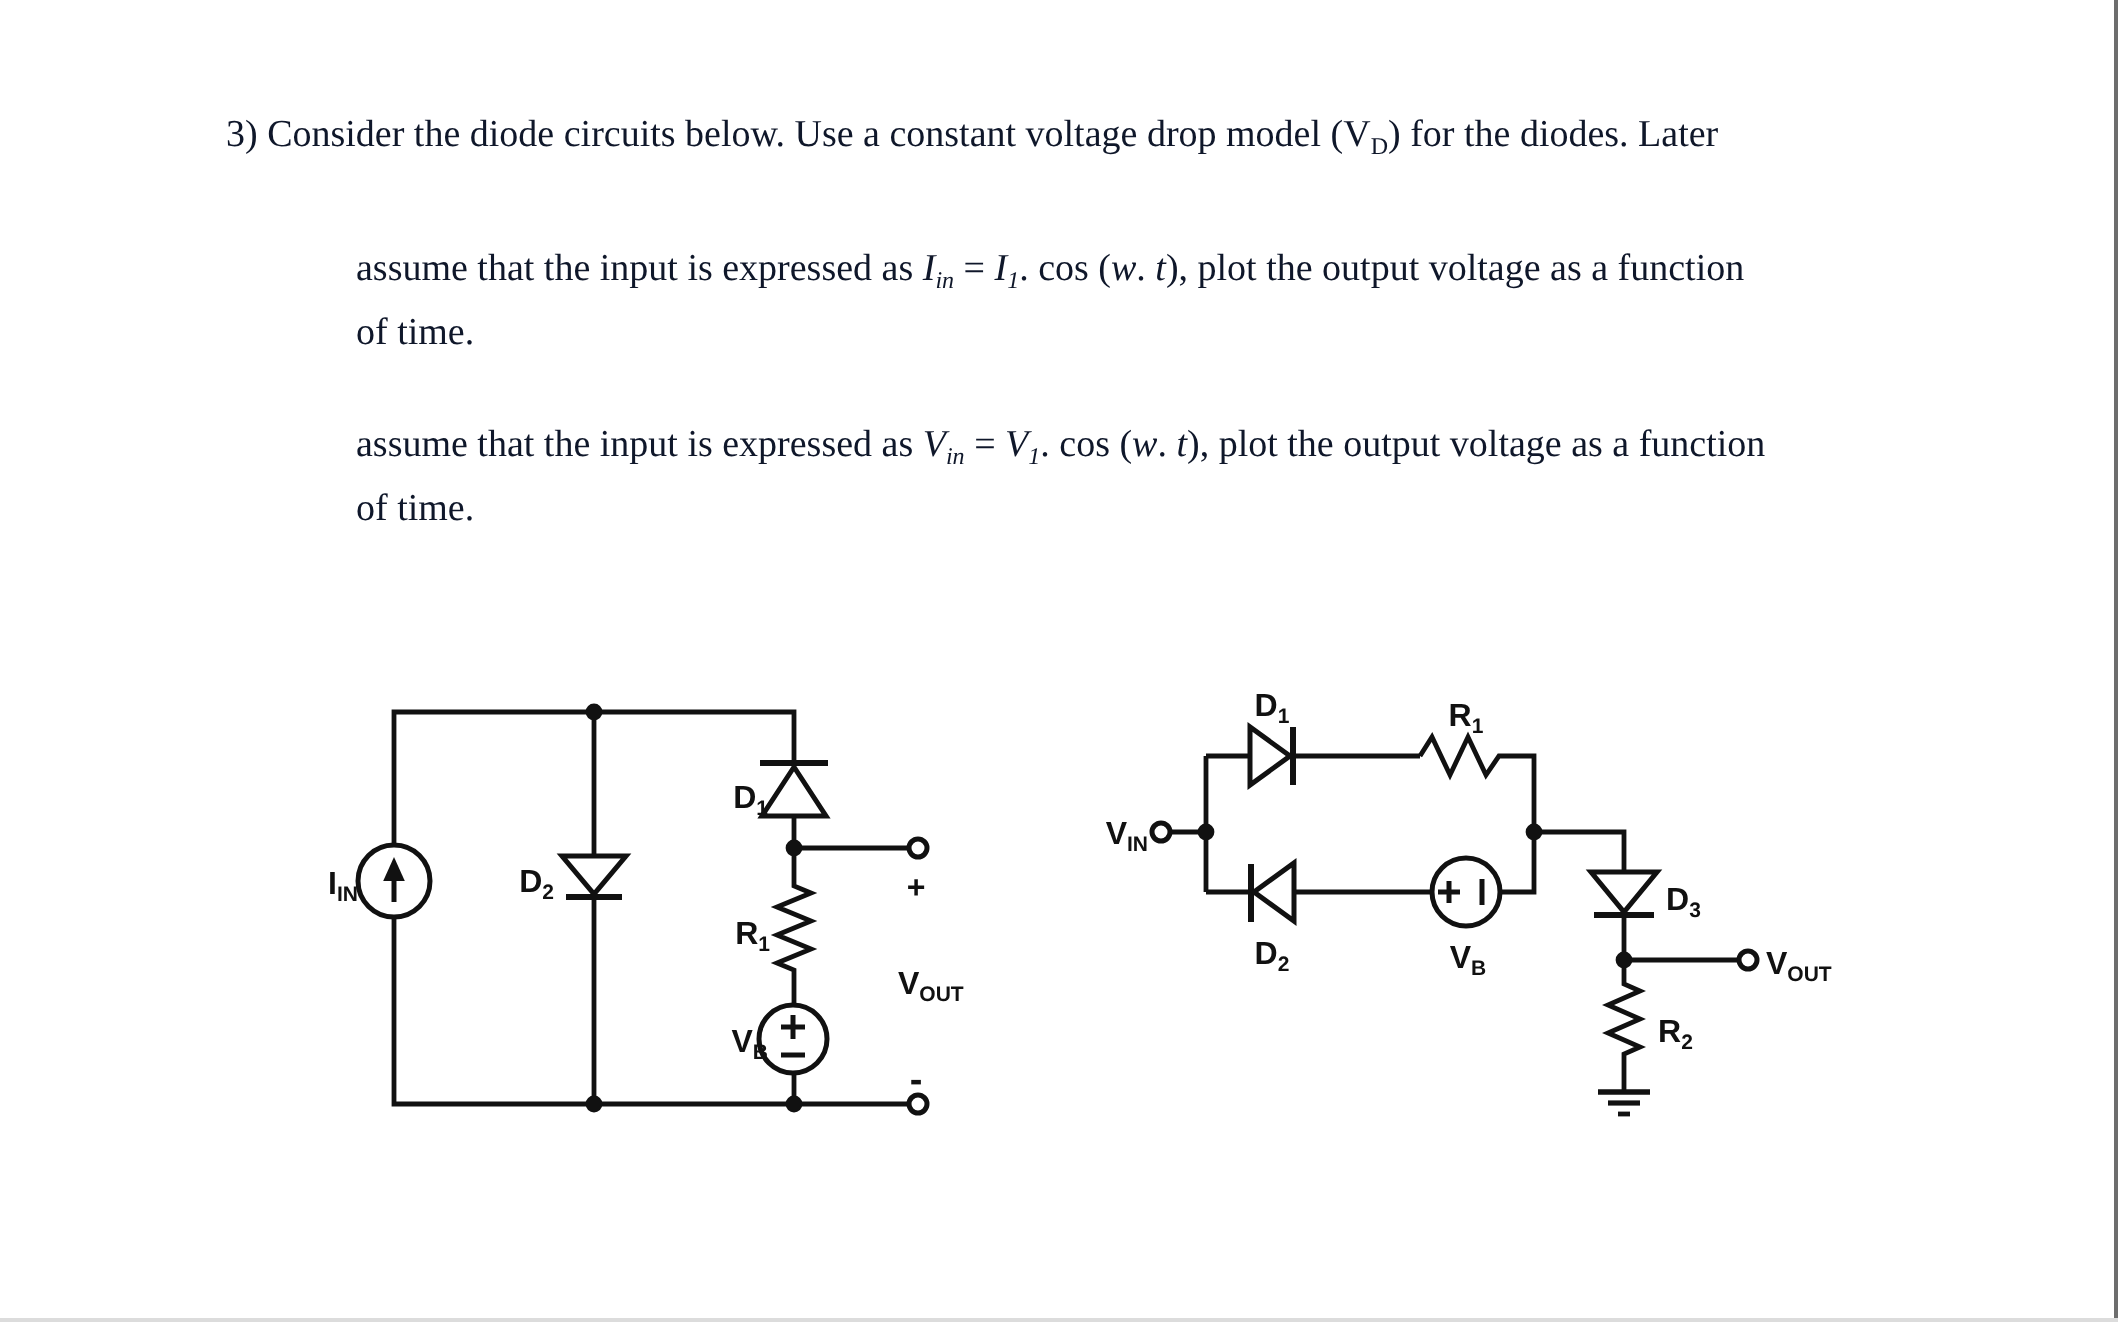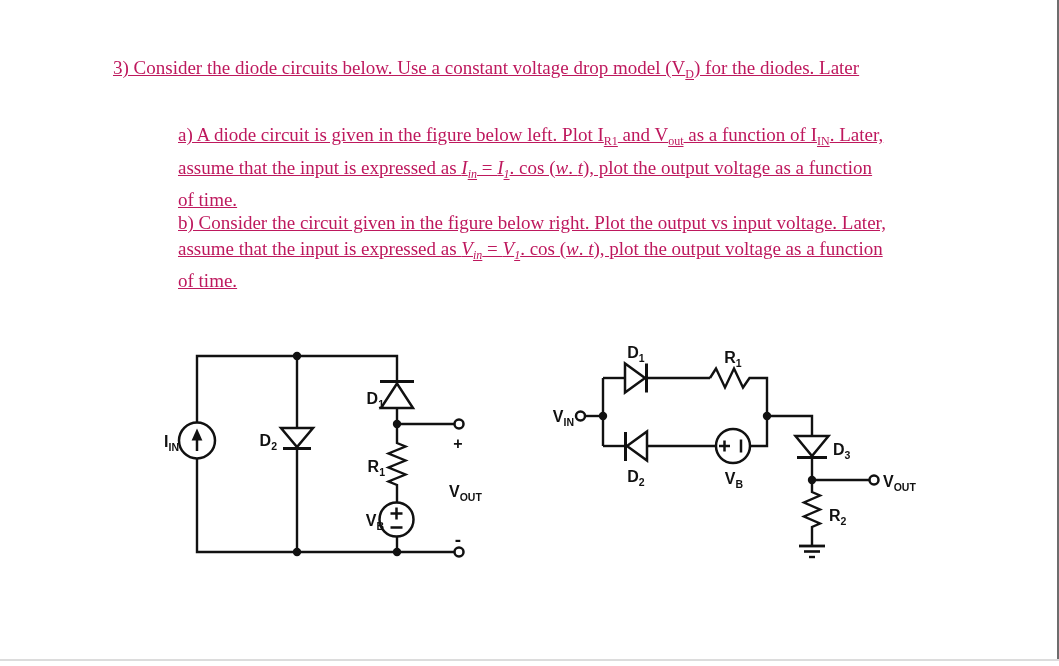--- a/index.html
+++ b/index.html
@@ -6,21 +6,21 @@
   body{
     width:1059px;height:666px;position:relative;overflow:hidden;
     background:#ffffff;
     font-family:"Liberation Serif", serif;
   }
   .para{position:absolute;color:#101010;font-size:19px;}
   .tline{white-space:nowrap;}
   #p-intro{left:113px;top:54px;line-height:27px;}
   #p-a{left:178px;top:122px;line-height:25.5px;}
   #p-b{left:178px;top:210px;line-height:25.5px;}
-  .seg{color:#be185d;text-decoration:underline;}
+  .seg{color:#0f172a;}
   .seg.sub{font-size:12px;vertical-align:-4px;}
   .seg.i{font-style:italic;}
   .seg.isub{font-style:italic;font-size:12px;vertical-align:-4px;}
   #circuit-svg{position:absolute;left:0;top:0;}
   .wire{stroke:#111111;stroke-width:2.4;fill:none;stroke-linejoin:miter;stroke-linecap:butt;}
   .comp{stroke:#111111;stroke-width:2.5;fill:#ffffff;stroke-linejoin:miter;}
   .bar{stroke:#111111;stroke-width:3;fill:none;stroke-linecap:butt;}
   .mark{stroke:#111111;stroke-width:2.5;fill:none;stroke-linecap:butt;}
   .dot{fill:#111111;stroke:none;}
   .fillshape{fill:#111111;stroke:none;}
@@ -31,26 +31,24 @@
   .edge-right{position:absolute;top:0;right:0;width:2px;height:661px;background:#6d6d6d;}
   .edge-bottom{position:absolute;left:0;top:659px;width:1059px;height:2px;background:#dcdcdc;}
 </style>
 </head>
 <body>
 
 <div id="p-intro" class="para">
     <div class="tline"><span class="seg">3) Consider the diode circuits below. Use a constant voltage drop model (V</span><span class="seg sub">D</span><span class="seg">) for the diodes. Later</span></div>
   </div>
 <div id="p-a" class="para">
-    <div class="tline"><span class="seg">a) A diode circuit is given in the figure below left. Plot I</span><span class="seg sub">R1</span><span class="seg"> and V</span><span class="seg sub">out</span><span class="seg"> as a function of I</span><span class="seg sub">IN</span><span class="seg">. Later,</span></div>
     <div class="tline"><span class="seg">assume that the input is expressed as </span><span class="seg i">I</span><span class="seg isub">in</span><span class="seg"> = </span><span class="seg i">I</span><span class="seg isub">1</span><span class="seg">. cos (</span><span class="seg i">w</span><span class="seg">. </span><span class="seg i">t</span><span class="seg">), plot the output voltage as a function</span></div>
     <div class="tline"><span class="seg">of time.</span></div>
   </div>
 <div id="p-b" class="para">
-    <div class="tline"><span class="seg">b) Consider the circuit given in the figure below right. Plot the output vs input voltage. Later,</span></div>
     <div class="tline"><span class="seg">assume that the input is expressed as </span><span class="seg i">V</span><span class="seg isub">in</span><span class="seg"> = </span><span class="seg i">V</span><span class="seg isub">1</span><span class="seg">. cos (</span><span class="seg i">w</span><span class="seg">. </span><span class="seg i">t</span><span class="seg">), plot the output voltage as a function</span></div>
     <div class="tline"><span class="seg">of time.</span></div>
   </div>
 
 <svg id="circuit-svg" width="1059" height="666" viewBox="0 0 1059 666">
 
   <g>
 
     <path class="wire" d="M197 423 V356 H397 V381"></path>
     <path class="wire" d="M197 458 V552 H454.5"></path>

